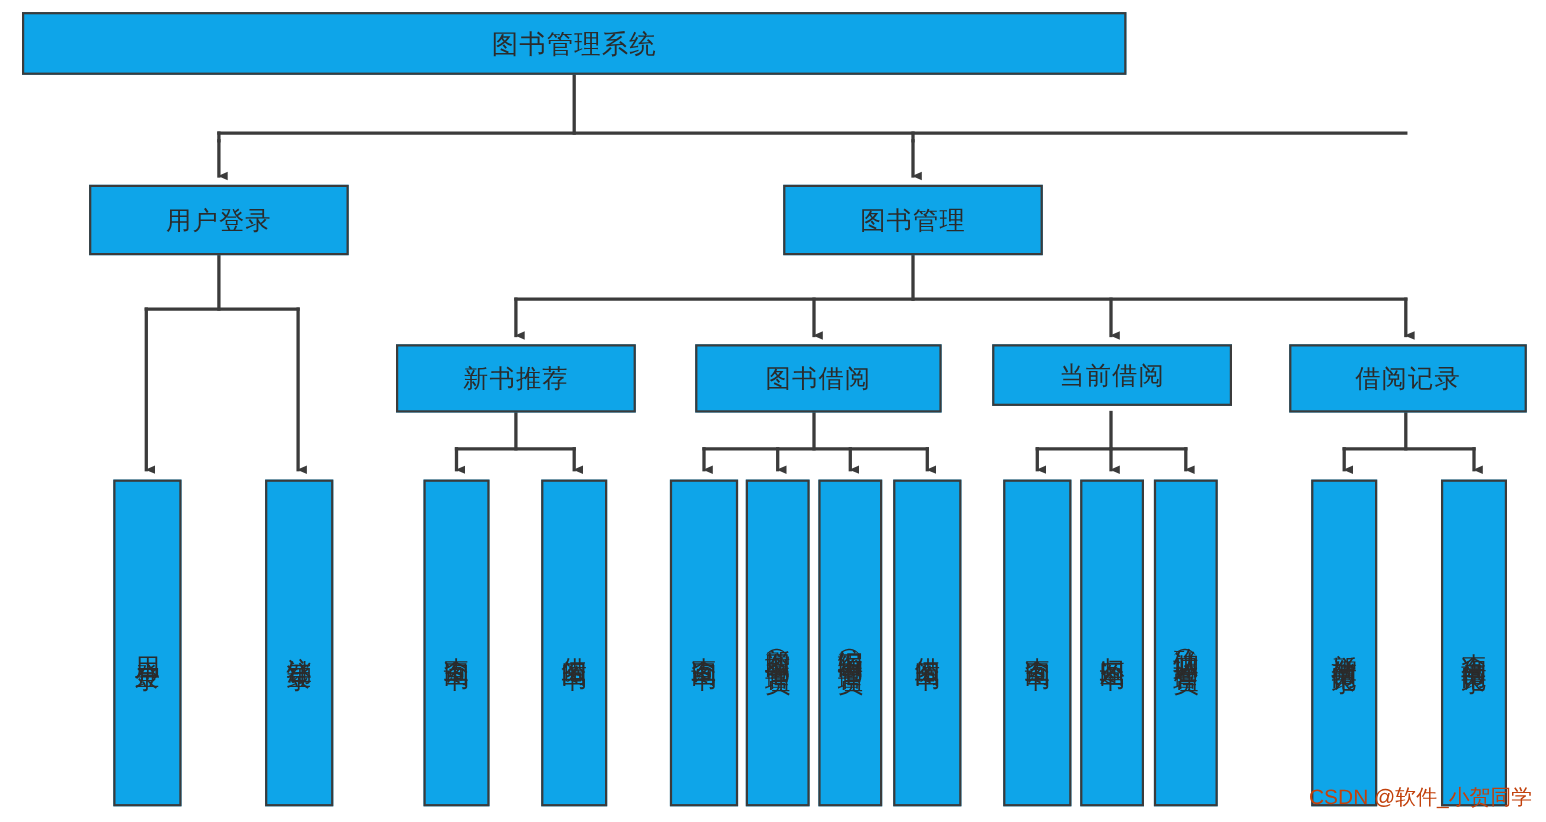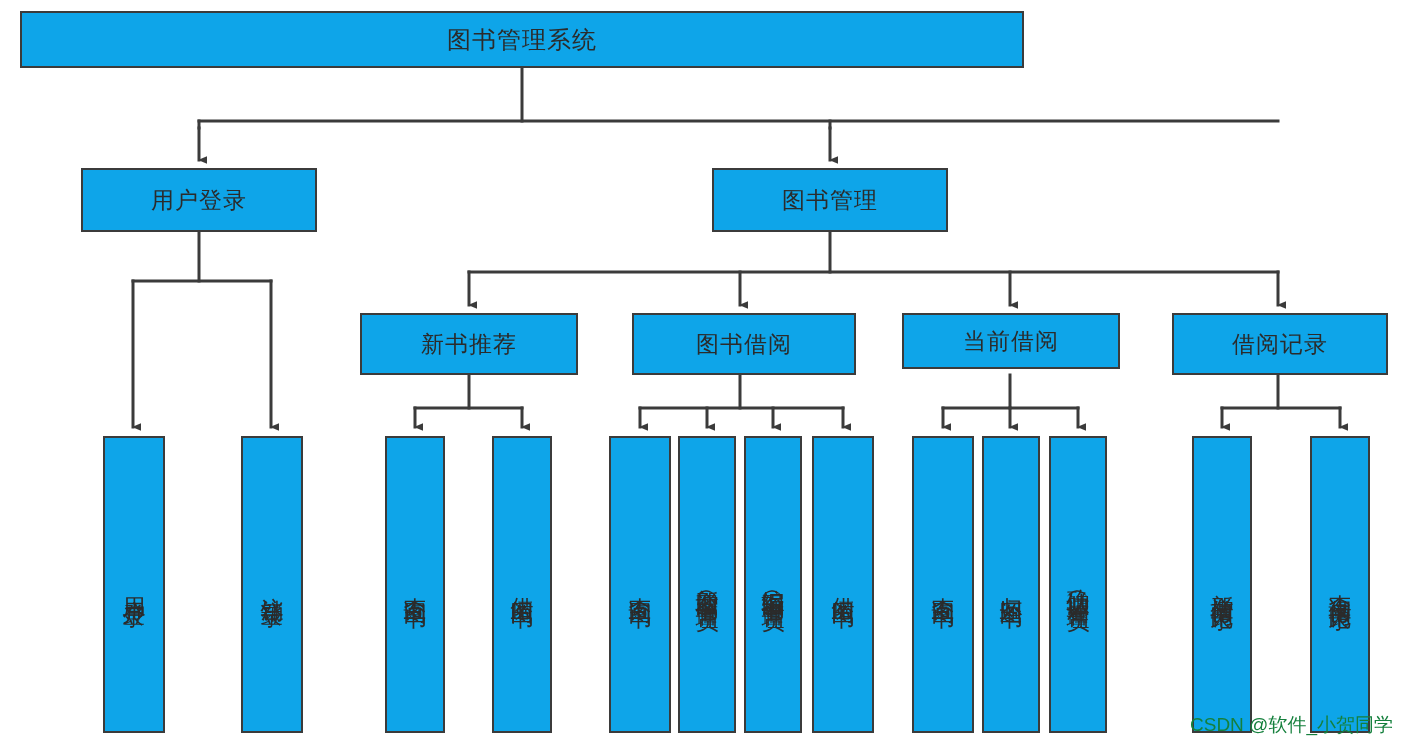--- a/index.html
+++ b/index.html
@@ -51,21 +51,21 @@
     white-space: nowrap;
   }
   .node.root {
     font-size: 24px;
   }
   .watermark {
     position: absolute;
     left: 1190px;
     top: 712px;
     font-size: 19px;
-    color: #15803d;
+    color: #c2410c;
     z-index: 3;
     white-space: nowrap;
   }
 </style>
 </head>
 <body>
 
 <div id="canvas">
 
   <svg id="edges" viewBox="0 0 1405 747" xmlns="http://www.w3.org/2000/svg">

